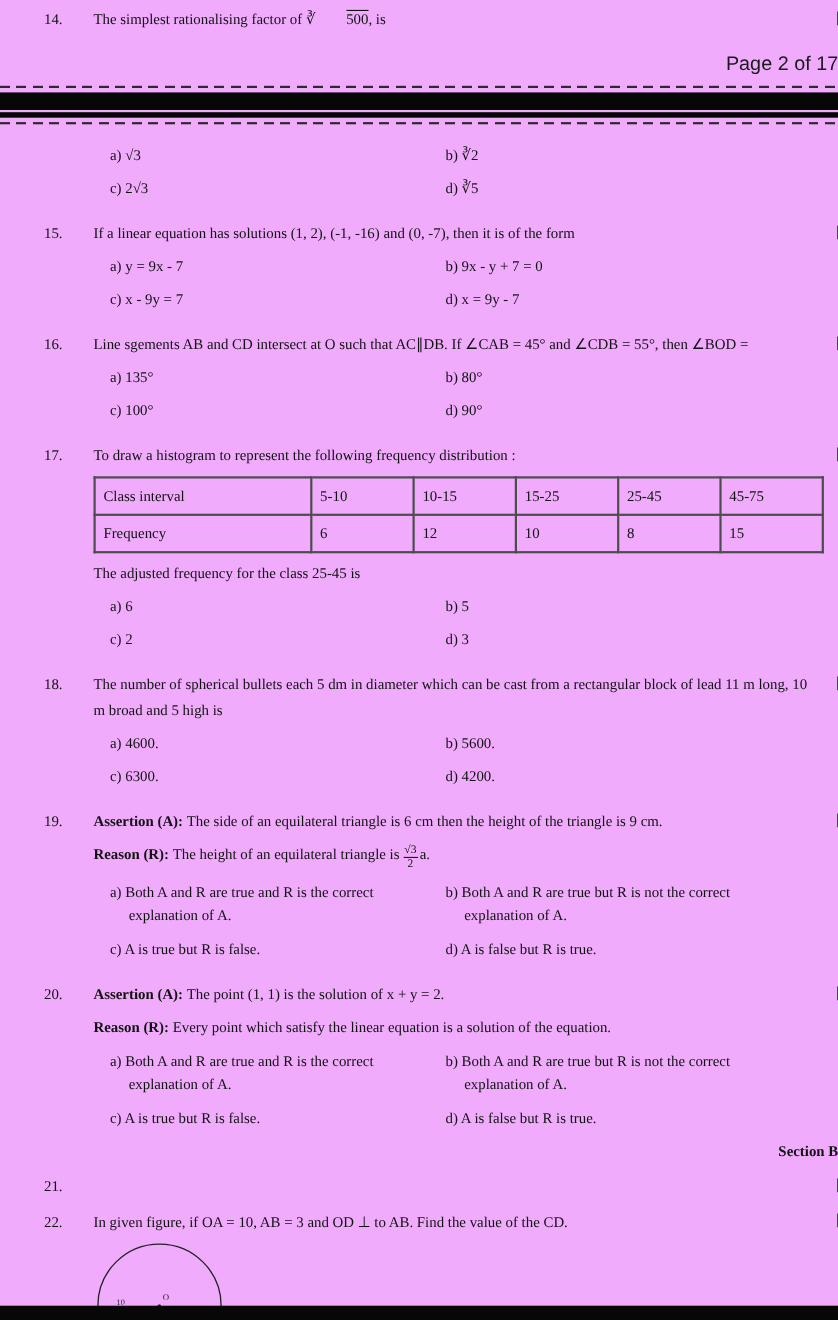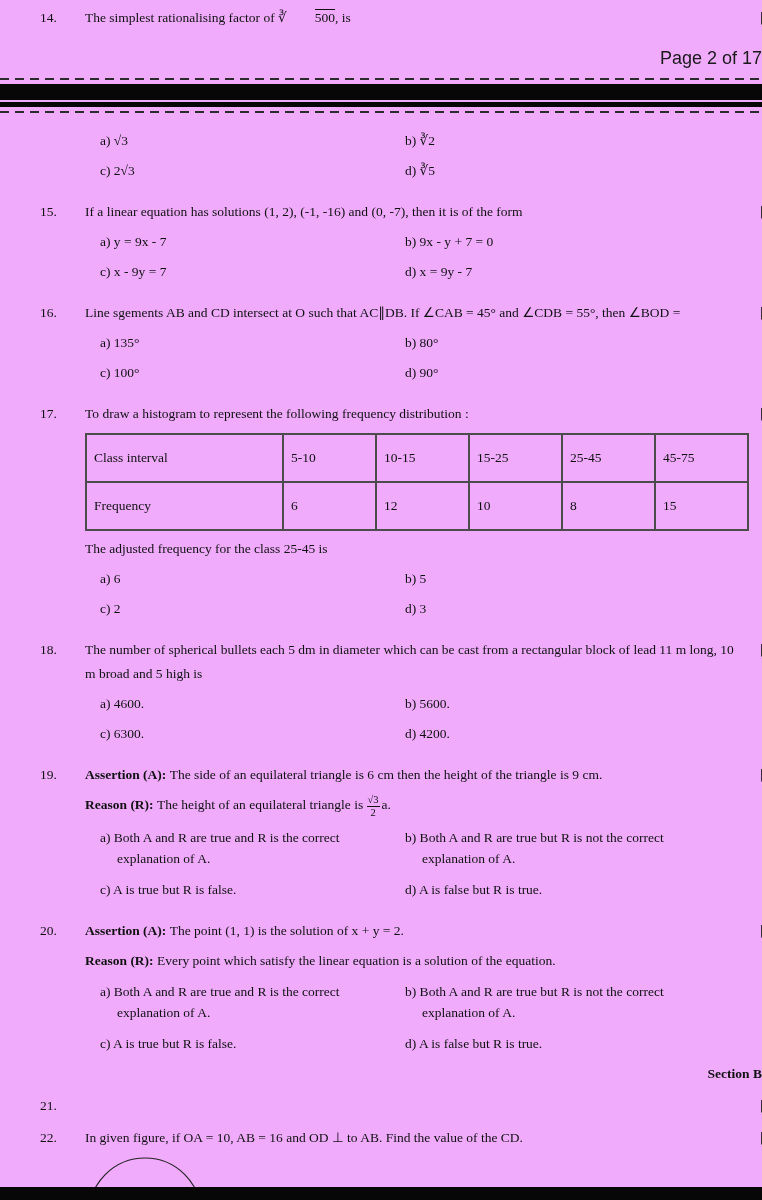--- a/index.html
+++ b/index.html
@@ -19,21 +19,21 @@
     margin:8px 0 2px 100px; line-height:20px;
   }
   .opt.hang { padding-left:17px; text-indent:-17px; max-width:296px; line-height:21px; }
   .pagelabel { text-align:right; font-family:"Liberation Sans", sans-serif; font-size:18px; margin-top:20px; line-height:16px; color:#1a1a1a; }
   .break { margin-top:12px; }
   .dash { height:2px; background:repeating-linear-gradient(90deg,#2b2b2b 0 9px, transparent 9px 15px); }
   .bar-thick { height:16px; background:#070707; margin-top:4px; }
   .bar-thin  { height:5px;  background:#070707; margin-top:2px; }
   .dash.bottom { margin-top:4px; }
   .ftable { border-collapse:collapse; margin:7px 0 0 85px; }
-  .ftable td { border:2px solid #4c4c4c; height:48px; padding:2px 7px; vertical-align:middle; min-width:93px; font-size:13.5px; }
+  .ftable td { border:2px solid #4c4c4c; height:34px; padding:2px 7px; vertical-align:middle; min-width:93px; font-size:13.5px; }
   .ftable td.first { width:197px; }
   .subtext { margin:6px 0 0 85px; line-height:24px; }
   .blabel { font-weight:bold; }
   .line2 { margin-top:6px; }
   .sectionb { text-align:right; font-weight:bold; margin-top:8px; line-height:24px; }
   .frac { display:inline-block; vertical-align:-7px; text-align:center; font-size:10.5px; line-height:1.15; }
   .frac .fnum { display:block; border-bottom:1px solid #111; padding:0 1px; }
   .frac .fden { display:block; }
   .aftfrac { margin-left:2px; }
   .radicand { border-top:1.2px solid #111;margin-left:28px; }
@@ -184,21 +184,21 @@
   <div class="q" style="margin-top:8px">
     <div class="qhead">
       <span class="qnum">21.</span>
       <span class="bracket">[</span>
     </div>
   </div>
 
   <div class="q" style="margin-top:8px">
     <div class="qhead">
       <span class="qnum">22.</span>
-      <div class="qtext">In given figure, if OA = 10, AB = 16 and OD ⊥ to AB. Find the value of the CD.</div>
+      <div class="qtext">In given figure, if OA = 10, AB = 3 and OD ⊥ to AB. Find the value of the CD.</div>
       <span class="bracket">[</span>
     </div>
     <div class="figwrap">
       <svg width="220" height="122" viewBox="0 0 220 122">
         <circle cx="61" cy="58" r="56" fill="none" stroke="#222" stroke-width="1.2"></circle>
         <line x1="8" y1="75" x2="114" y2="75" stroke="#222" stroke-width="1.1"></line>
         <line x1="61" y1="58" x2="8" y2="75" stroke="#222" stroke-width="1.1"></line>
         <line x1="61" y1="58" x2="61" y2="114" stroke="#222" stroke-width="1.1"></line>
         <polygon points="3,75 11,71.8 11,78.2" fill="#222"></polygon>
         <polygon points="119,75 111,71.8 111,78.2" fill="#222"></polygon>

